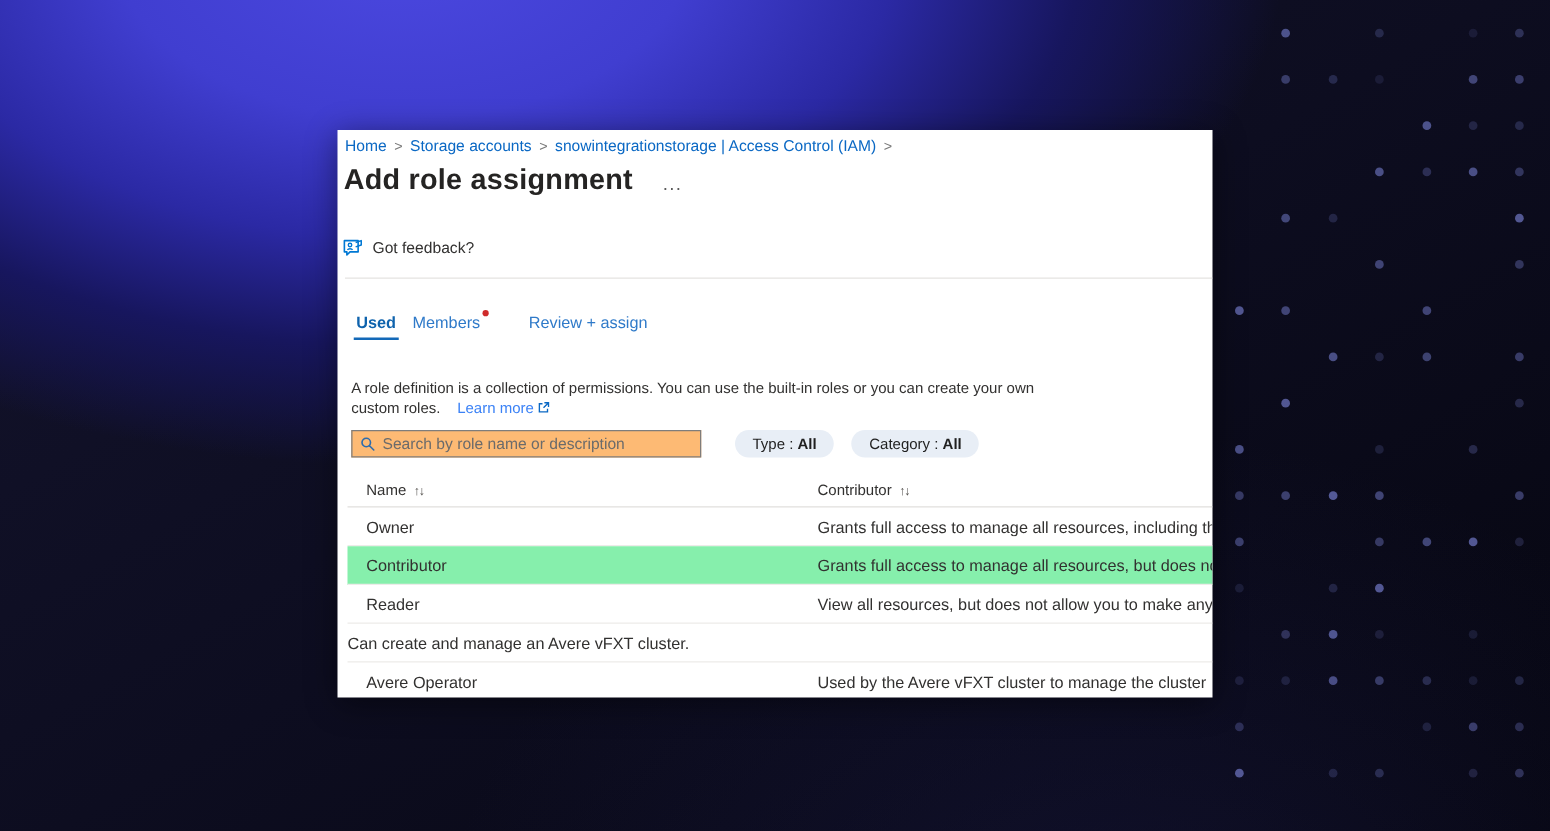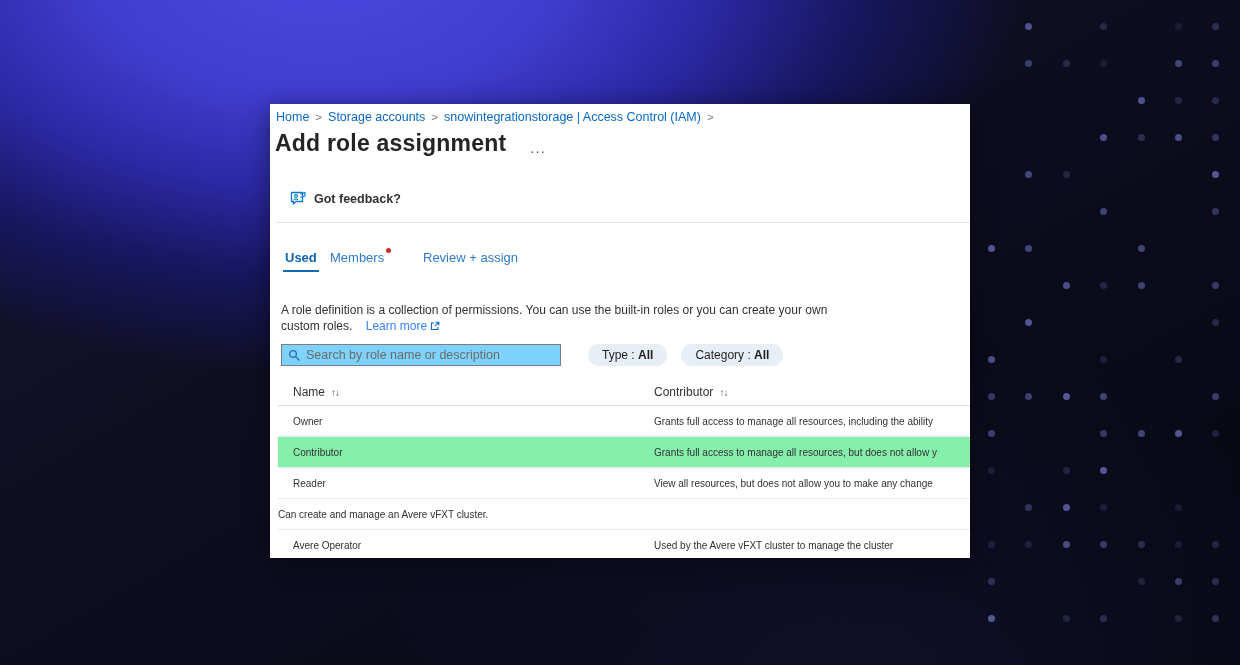--- a/index.html
+++ b/index.html
@@ -23,55 +23,55 @@
     position:absolute;left:270px;top:104px;width:700px;height:454px;
     background:#ffffff;overflow:hidden;box-shadow:0 4px 24px rgba(0,0,0,0.45);
     color:#323130;font-size:12px;
   }
   .breadcrumb{position:absolute;left:6px;top:6px;font-size:12.5px;white-space:nowrap;}
   .breadcrumb a{color:#0a68c4;text-decoration:none;cursor:pointer;}
   .breadcrumb .sep{color:#7a7a7a;margin:0 6px;font-size:11.5px;}
   .title-row{position:absolute;left:5px;top:26px;display:flex;align-items:center;}
   .title-row h1{margin:0;font-size:23px;font-weight:700;color:#252423;letter-spacing:.2px;}
   .more{margin-left:24px;color:#5a5a5a;font-size:15px;letter-spacing:1px;cursor:pointer;line-height:10px;padding-top:8px;}
-  .feedback{position:absolute;left:20px;top:87px;display:flex;align-items:center;cursor:pointer;font-weight:bold;}
+  .feedback{position:absolute;left:4px;top:87px;display:flex;cursor:pointer;}
   .feedback svg{margin-right:7px;}
   .feedback span{font-size:12.5px;color:#323130;}
   .hdiv{position:absolute;left:6px;right:0;top:118px;height:1px;background:#e5e3e1;}
 
   .tabs{position:absolute;left:15px;top:146px;height:24px;}
   .tab{position:absolute;top:0;font-size:13px;color:#2f7ac9;cursor:pointer;white-space:nowrap;}
   .tab.active{color:#0f63ad;font-weight:700;}
   .tab.active .underline{position:absolute;left:-2px;right:-2px;bottom:-7px;height:2.5px;background:#1369b8;}
   .tab-role{left:0;}
   .tab-members{left:45px;}
   .tab-review{left:138px;}
   .alert-dot{display:inline-block;width:5px;height:5px;border-radius:50%;background:#cf2b2b;vertical-align:top;margin:-2px 0 0 2px;}
 
   .intro{position:absolute;left:11px;top:186px;font-size:12px;line-height:16px;color:#323130;}
   .intro .l1{display:block;white-space:nowrap;}
   .intro a{color:#3b82f6;text-decoration:none;cursor:pointer;margin-left:10px;}
   .ext{margin-left:3px;vertical-align:-1px;}
 
   .controls{position:absolute;left:11px;top:240px;display:flex;align-items:center;}
-  .search{display:flex;align-items:center;width:280px;height:22px;border:1px solid #7f7d7b;background:#7dd3fc;box-sizing:border-box;padding:0 6px;}
+  .search{display:flex;align-items:center;width:280px;height:22px;border:1px solid #7f7d7b;background:#fdba74;box-sizing:border-box;padding:0 6px;}
   .search svg{flex:0 0 auto;margin-right:6px;}
   .search input{border:none;outline:none;flex:1;font-size:12.5px;font-family:inherit;color:#323130;background:transparent;padding:0;}
   .search input::placeholder{color:#6b6b6b;}
   .pill{height:22px;line-height:22px;border-radius:11px;background:#e8eef6;color:#1f1f1f;font-size:12px;padding:0 14px;cursor:pointer;white-space:nowrap;}
   .pill .v{font-weight:700;}
   .pill1{margin-left:27px;}
   .pill2{margin-left:14px;}
 
   .table{position:absolute;left:8px;top:274px;right:0;}
   .thead{display:flex;align-items:center;height:27px;border-bottom:1px solid #e1dfdd;font-size:12px;color:#323130;}
   .cell-name{box-sizing:border-box;width:376px;padding-left:15px;flex:0 0 auto;white-space:nowrap;}
   .cell-desc{flex:1;white-space:nowrap;overflow:hidden;}
   .sort{font-size:10px;color:#55524f;margin-left:6px;letter-spacing:-1px;cursor:pointer;}
-  .row{display:flex;align-items:center;height:30px;border-bottom:1px solid #edebe9;font-size:10px;color:#323130;cursor:pointer;}
+  .row{display:flex;align-items:center;height:30px;border-bottom:1px solid #edebe9;font-size:13px;color:#323130;cursor:pointer;}
   .row.selected{background:#86efac;}
 </style>
 </head>
 <body>
 
 <div class="stage">
   <div class="dots" id="dots">
       <i style="left: 988px; top: 245px; opacity: 0.63;"></i>
       <i style="left: 988px; top: 356px; opacity: 0.57;"></i>
       <i style="left: 988px; top: 393px; opacity: 0.39;"></i>

